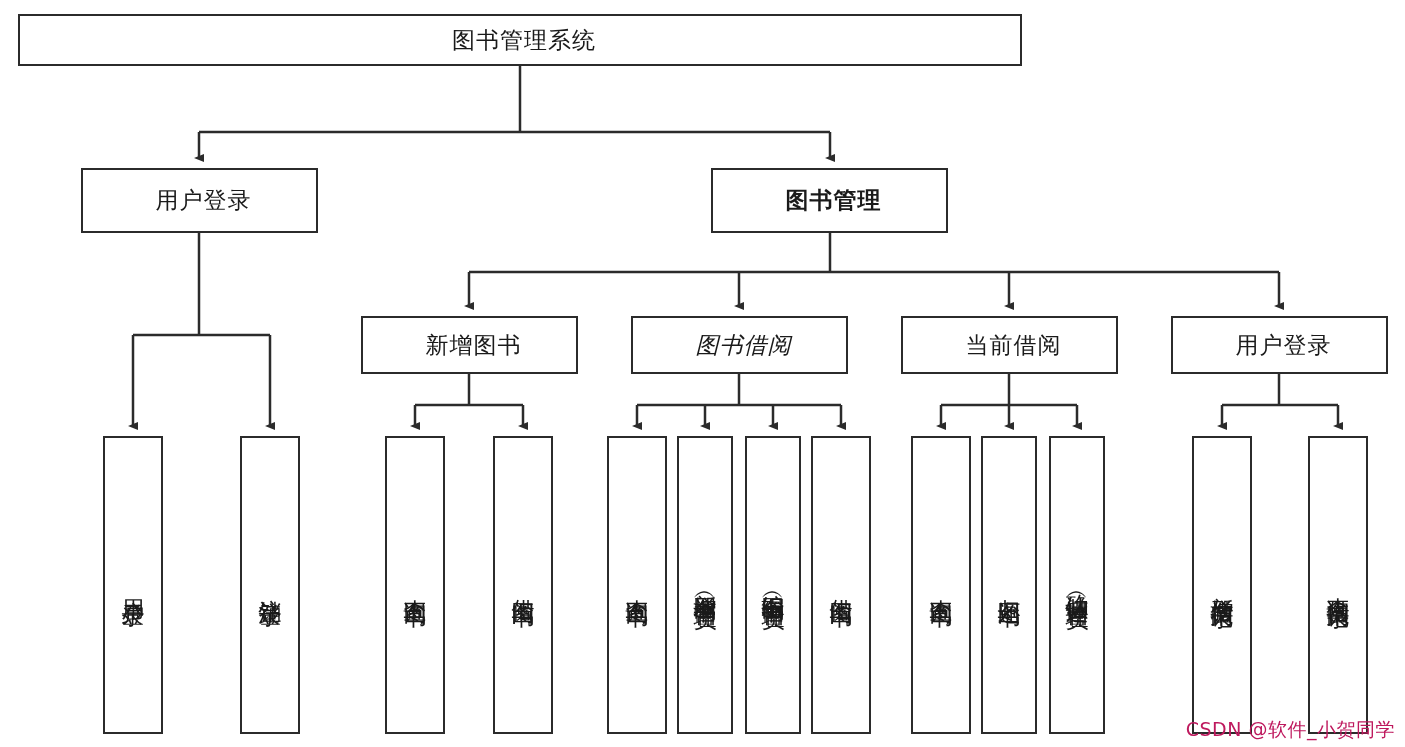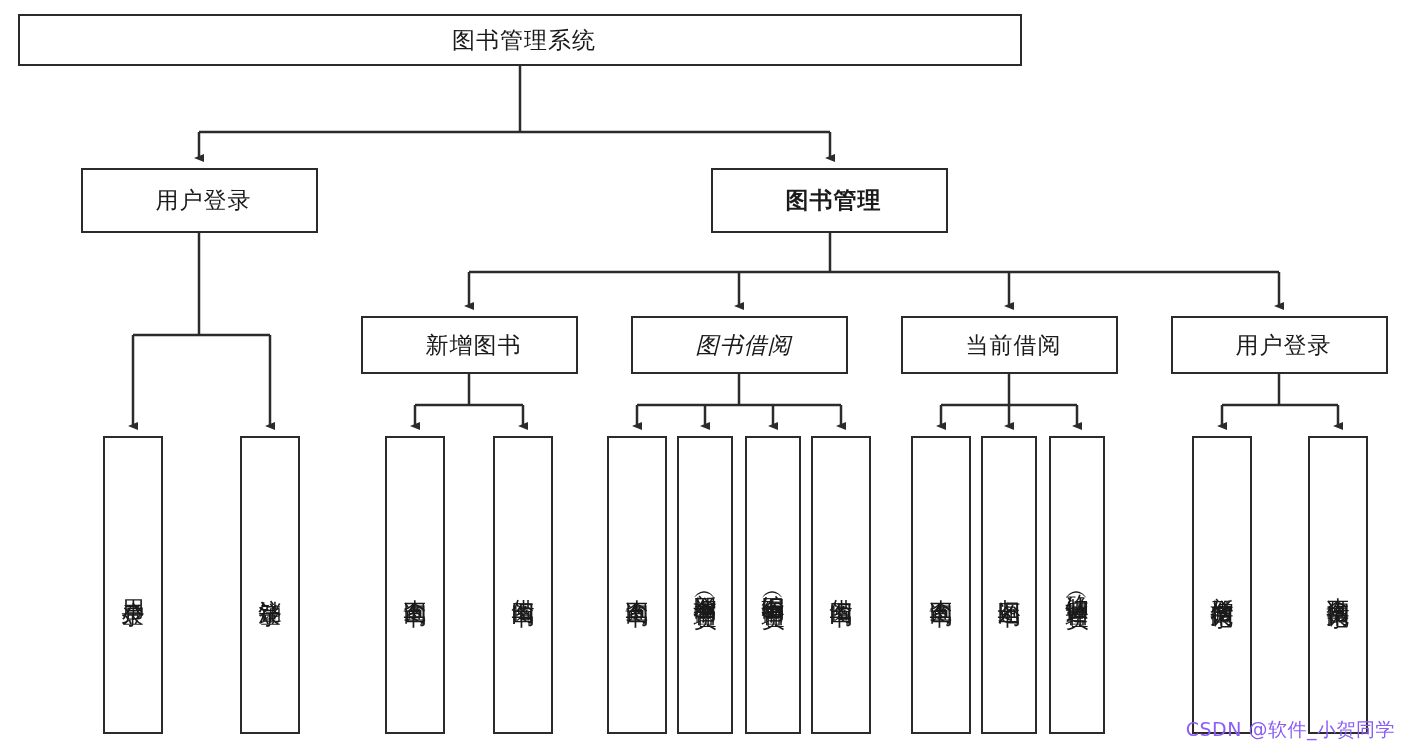--- a/index.html
+++ b/index.html
@@ -54,21 +54,21 @@
   .node.vert .vtext {
     writing-mode: vertical-rl;
     text-orientation: upright;
     display: block;
   }
   #watermark {
     position: absolute;
     right: 10px;
     bottom: 4px;
     font-size: 19px;
-    color: #8b5cf6;
+    color: #be185d;
     letter-spacing: 0.5px;
     white-space: nowrap;
   }
 </style>
 </head>
 <body>
 
 <div id="canvas">
 
   <svg id="wires" viewBox="0 0 1405 747">

